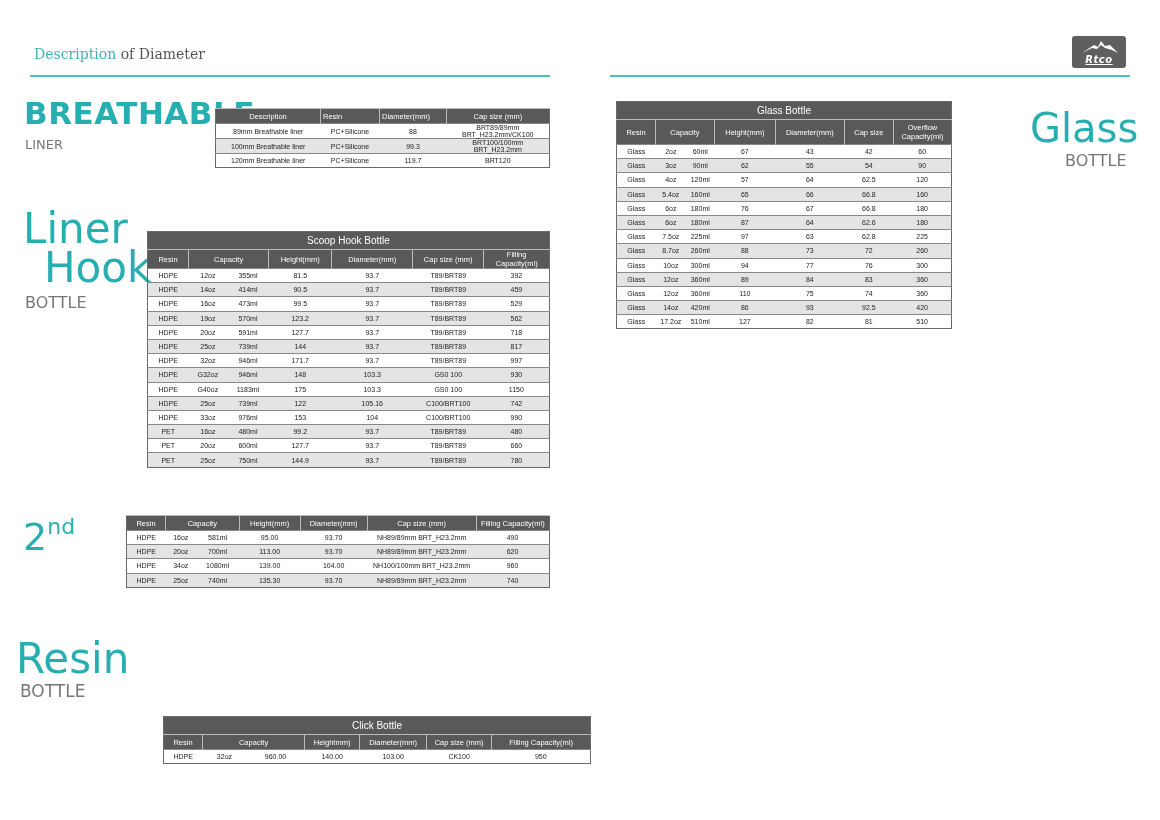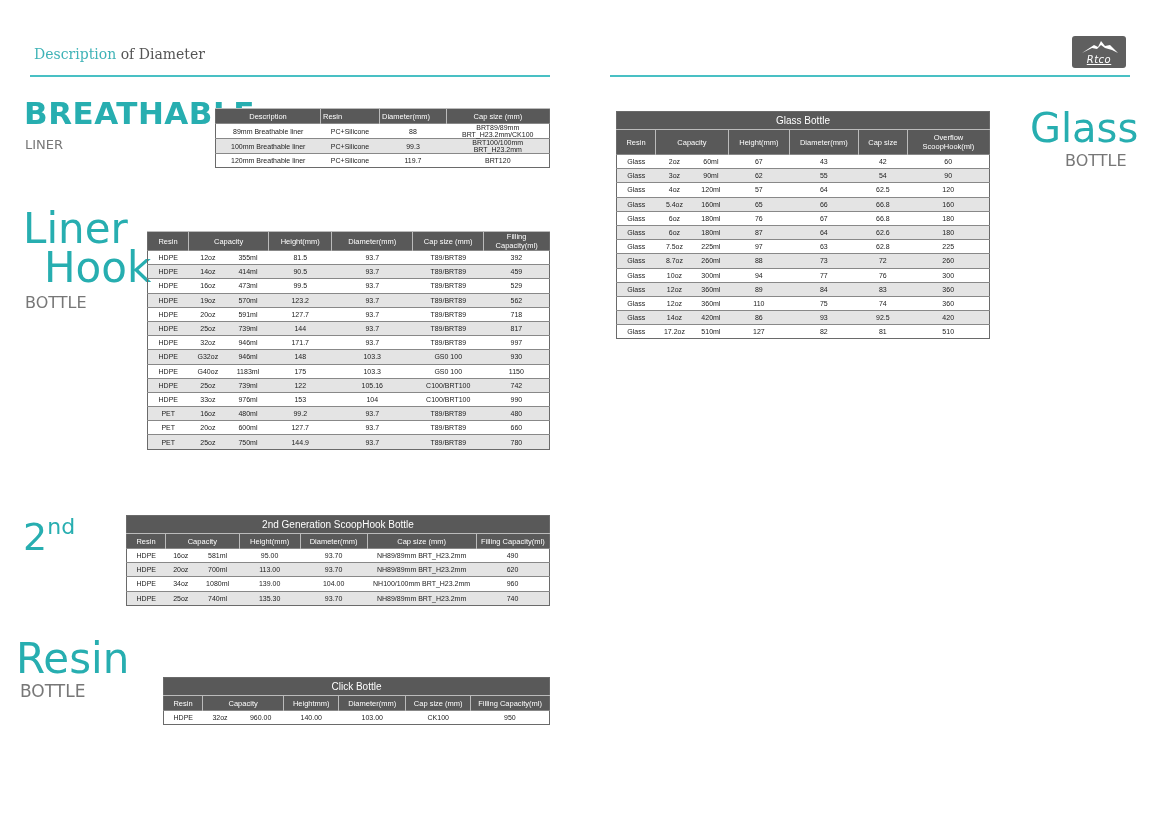--- a/index.html
+++ b/index.html
@@ -3,21 +3,21 @@
 <meta charset="utf-8">
 <style>
   html, body { margin:0; padding:0; background:#ffffff; }
   body { width:1160px; height:820px; position:relative; overflow:hidden; font-family:"DejaVu Sans", sans-serif; color:#333; }
   .abs { position:absolute; }
   .hdr-title { left:34px; top:46px; font-family:"DejaVu Serif", serif; font-size:14px; color:#555; }
   .hdr-title .accent { color:#3fb3b7; }
   .hr { height:2px; background:#49c0c4; }
   .logo { left:1072px; top:36px; width:54px; height:32px; background:#5f5f5f; border-radius:3px; }
   .logo svg { display:block; }
-  .logo .brand { position:absolute; left:0; right:0; bottom:3px; text-align:center; font-family:"DejaVu Sans", sans-serif; font-weight:normal; font-style:italic; font-size:10px; color:#fff; letter-spacing:0.5px; text-decoration:underline; }
+  .logo .brand { position:absolute; left:0; right:0; bottom:3px; text-align:center; font-family:"DejaVu Sans", sans-serif; font-weight:bold; font-style:italic; font-size:10px; color:#fff; letter-spacing:0.5px; text-decoration:underline; }
   .big { font-family:"DejaVu Sans", sans-serif; color:#27aeb0; font-weight:normal; line-height:1; }
   .sub { font-family:"DejaVu Sans", sans-serif; color:#777; line-height:1; }
   table.spec { position:absolute; border-collapse:collapse; font-family:"Liberation Sans", sans-serif; font-size:7px; color:#222; border:1px solid #6a6a6a; }
   table.spec th.title { background:#595959; color:#fff; font-weight:normal; font-size:10px; height:17px; padding:0; }
   table.spec th.col { background:#595959; color:#fff; font-weight:normal; font-size:7.5px; height:14px; padding:0 2px; border-left:1px solid #bbb; border-top:1px solid #bbb; }
   table.spec th.col:first-child { border-left:none; }
   table.spec td { text-align:center; height:13.2px; padding:0 2px; border-top:1px solid #888; }
   table.spec tr.alt td { background:#e4e4e4; }
 </style>
 </head>
@@ -73,20 +73,23 @@
     <td>PC+Silicone</td>
     <td>119.7</td>
     <td>BRT120</td>
   </tr>
 </tbody>
   </table>
 
 <table class="spec" id="scoop-table" style="left:147px; top:231px; width:403px;">
   <thead>
   <tr>
+        <th class="title" colspan="7">Scoop Hook Bottle</th>
+      </tr>
+  <tr>
     <th class="col" style="width:36px;">Resin</th>
     <th class="col" colspan="2" style="width:80px;">Capacity</th>
     <th class="col" style="width:58px;">Height(mm)</th>
     <th class="col" style="width:76px;">Diameter(mm)</th>
     <th class="col" style="width:66px;">Cap size (mm)</th>
     <th class="col">Filling Capacity(ml)</th>
   </tr>
   </thead>
   <tbody>
       <tr>
@@ -214,23 +217,20 @@
         <td>93.7</td>
         <td>T89/BRT89</td>
         <td>780</td>
       </tr>
     </tbody>
 </table>
 
 <table class="spec" style="left:126px; top:515px; width:424px;">
   <thead>
   <tr>
-        <th class="title" colspan="7">2nd Generation ScoopHook Bottle</th>
-      </tr>
-  <tr>
     <th class="col" style="width:34px;">Resin</th>
     <th class="col" colspan="2" style="width:64px;">Capacity</th>
     <th class="col" style="width:56px;">Height(mm)</th>
     <th class="col" style="width:62px;">Diameter(mm)</th>
     <th class="col" style="width:104px;">Cap size (mm)</th>
     <th class="col">Filling Capacity(ml)</th>
   </tr>
   </thead>
   <tbody>
       <tr>
@@ -265,21 +265,21 @@
         <td>25oz</td>
         <td>740ml</td>
         <td>135.30</td>
         <td>93.70</td>
         <td>NH89/89mm BRT_H23.2mm</td>
         <td>740</td>
       </tr>
     </tbody>
 </table>
 
-<table class="spec" style="left:163px; top:677px; width:387px;">
+<table class="spec" style="left:163px; top:716px; width:428px;">
   <thead>
   <tr>
         <th class="title" colspan="7">Click Bottle</th>
       </tr>
   <tr>
     <th class="col" style="width:34px;">Resin</th>
     <th class="col" colspan="2" style="width:66px;">Capacity</th>
     <th class="col" style="width:50px;margin-top:8px;">Heightmm)</th>
     <th class="col" style="width:62px;">Diameter(mm)</th>
     <th class="col" style="width:60px;">Cap size (mm)</th>
@@ -292,32 +292,32 @@
         <td>32oz</td>
         <td>960.00</td>
         <td>140.00</td>
         <td>103.00</td>
         <td>CK100</td>
         <td>950</td>
       </tr>
     </tbody>
 </table>
 
-<table class="spec" style="left:616px; top:111px; width:374px;">
+<table class="spec" style="left:616px; top:101px; width:336px;">
   <thead>
   <tr>
         <th class="title" colspan="7">Glass Bottle</th>
       </tr>
   <tr>
     <th class="col" style="width:34px; height:24px;">Resin</th>
     <th class="col" colspan="2" style="width:74px;">Capacity</th>
     <th class="col" style="width:56px;">Height(mm)</th>
     <th class="col" style="width:64px;">Diameter(mm)</th>
     <th class="col" style="width:44px;">Cap size</th>
-    <th class="col">Overflow ScoopHook(ml)</th>
+    <th class="col">Overflow Capacity(ml)</th>
   </tr>
   </thead>
   <tbody>
       <tr>
         <td>Glass</td>
         <td>2oz</td>
         <td>60ml</td>
         <td>67</td>
         <td>43</td>
         <td>42</td>

